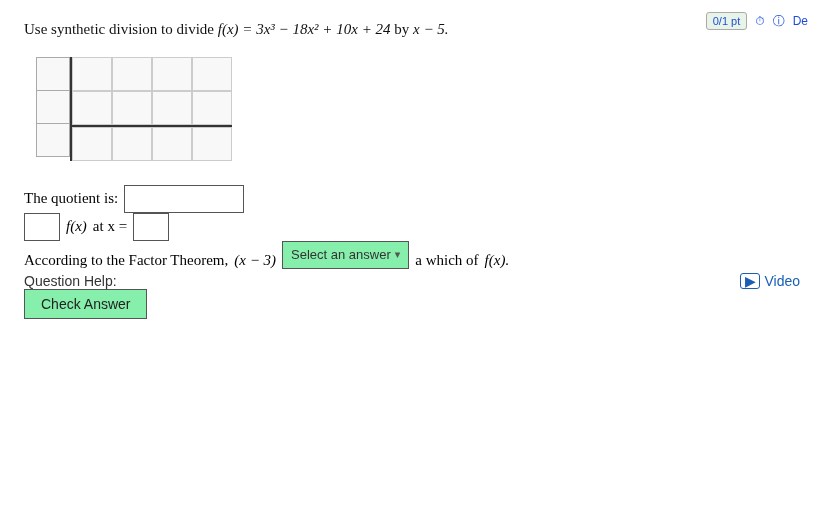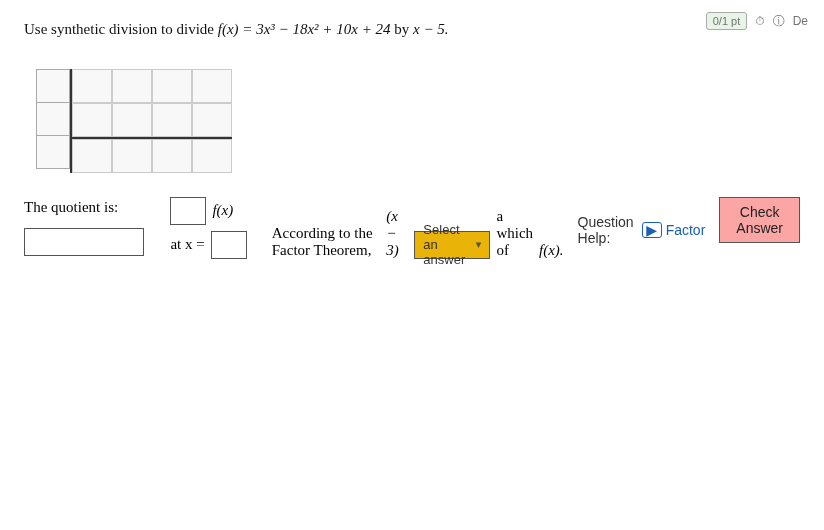--- a/index.html
+++ b/index.html
@@ -20,35 +20,35 @@
       padding: 18px 24px 18px 24px;
     }
     .top-bar {
       position: absolute;
       top: 12px;
       right: 16px;
       display: flex;
       align-items: center;
       gap: 8px;
       font-size: 12px;
-      color: #737373;
+      color: #1d4ed8;
       font-family: Arial, sans-serif;
     }
     .score-badge {
       background: #e8f4e8;
       border: 1px solid #aaa;
       padding: 2px 6px;
       border-radius: 3px;
       font-size: 11px;
     }
     .question-text {
       font-size: 15px;
       font-family: 'Times New Roman', Times, serif;
       color: #111;
-      margin-bottom: 28px;
+      margin-bottom: 16px;
       line-height: 1.5;
     }
     .math-italic { font-style: italic; }
 
     
     .synthetic-grid {
       display: flex;
       align-items: flex-start;
       margin-left: 12px;
       margin-bottom: 24px;
@@ -64,22 +64,21 @@
     }
     
     .grid-row.has-line {
       border-bottom: 2px solid #333;
     }
 
     
     .answer-section {
       margin-top: 10px;
       display: flex;
-      flex-direction: row;
-      gap: 14px;
+      flex-direction: column;
     }
     .answer-row {
       display: flex;
       align-items: center;
       font-size: 15px;
       font-family: 'Times New Roman', Times, serif;
       gap: 6px;
       flex-wrap: wrap;
     }
     .answer-input {
@@ -91,21 +90,21 @@
       outline: none;
       padding: 2px 4px;
     }
     .input-wide { width: 120px; }
     .input-small { width: 36px; }
     .select-answer {
       display: inline-flex;
       align-items: center;
       gap: 4px;
       border: 1.5px solid #555;
-      background: #eab308;
+      background: #86efac;
       padding: 3px 8px;
       font-size: 13px;
       font-family: Arial, sans-serif;
       color: #333;
       cursor: pointer;
       height: 28px;
     }
     .select-chevron {
       font-size: 11px;
       color: #555;
@@ -139,21 +138,21 @@
       display: inline-flex;
       align-items: center;
       justify-content: center;
       width: 20px;
       height: 16px;
       border: 1.5px solid #1a5fb4;
       border-radius: 3px;
     }
     .check-answer-btn {
       display: inline-block;
-      background: #fca5a5;
+      background: #86efac;
       border: 1.5px solid #555;
       padding: 6px 16px;
       font-size: 14px;
       font-family: Arial, sans-serif;
       cursor: pointer;
       color: #222;
     }
   </style>
 </head>
 <body>
@@ -226,21 +225,21 @@
         <span class="select-chevron">▾</span>
       </div>
       <span> a which of </span>
       <span class="math-italic">f(x).</span>
     </div>
 
     <div class="question-help-row">
       <span>Question Help:</span>
       <a href="#" class="video-link">
         <span class="play-icon">▶</span>
-        <span>Factor</span>
+        <span>Video</span>
       </a>
     </div>
 
     <div>
       <button class="check-answer-btn">Check Answer</button>
     </div>
 
   </div>
 </div>
 

